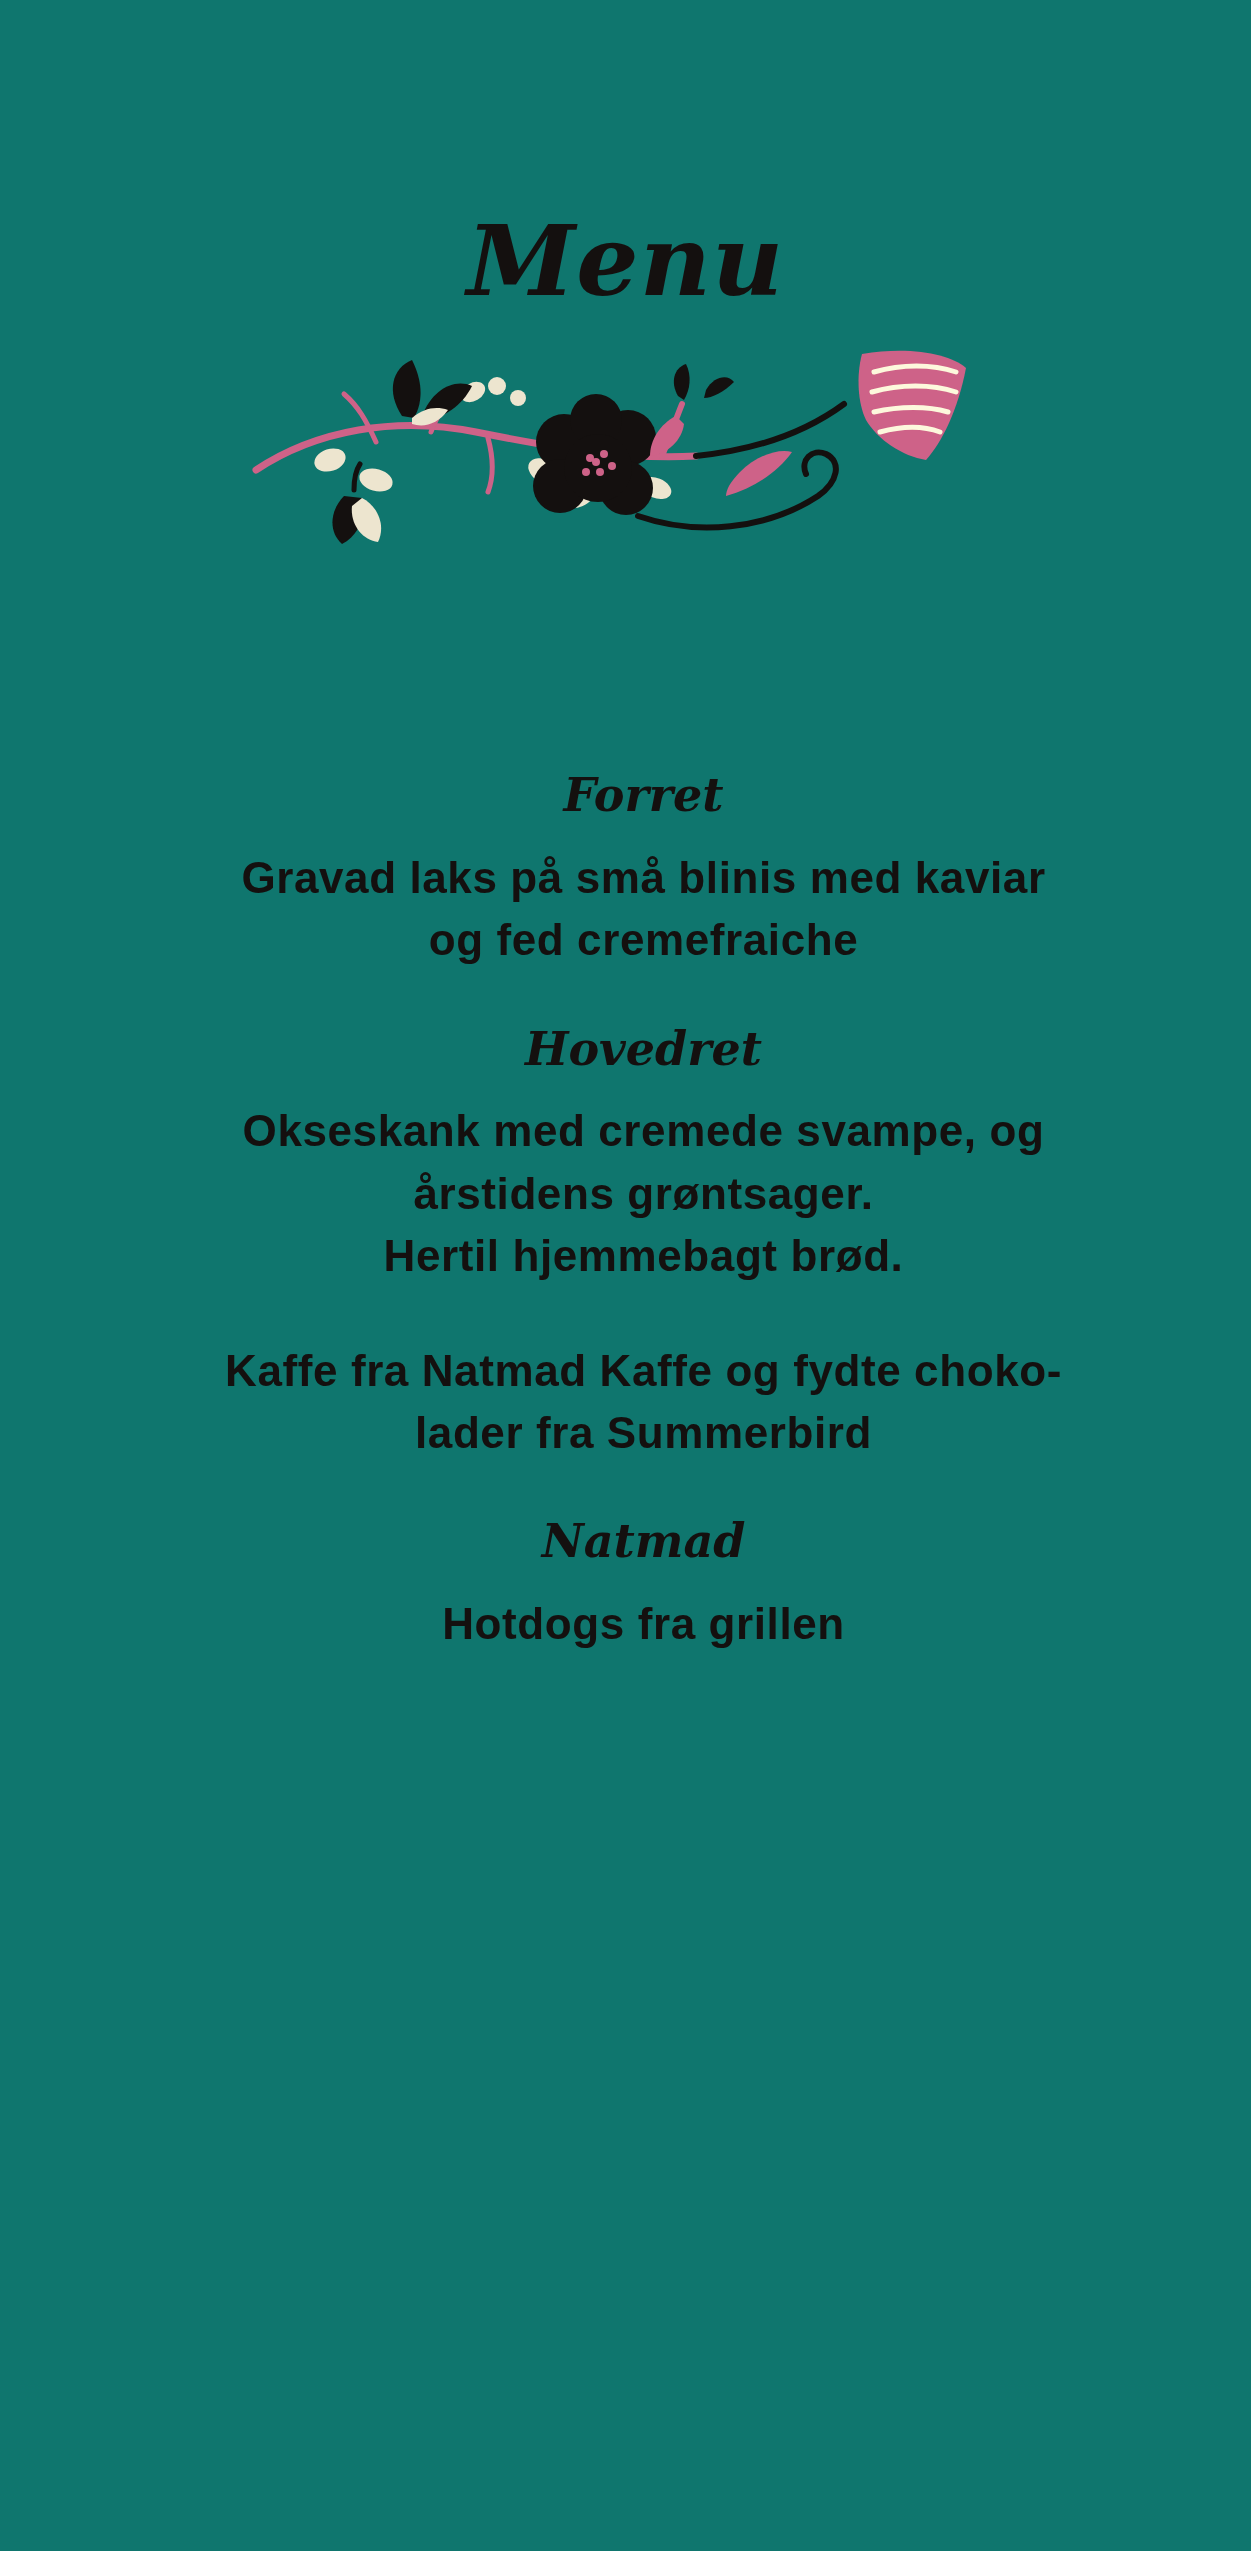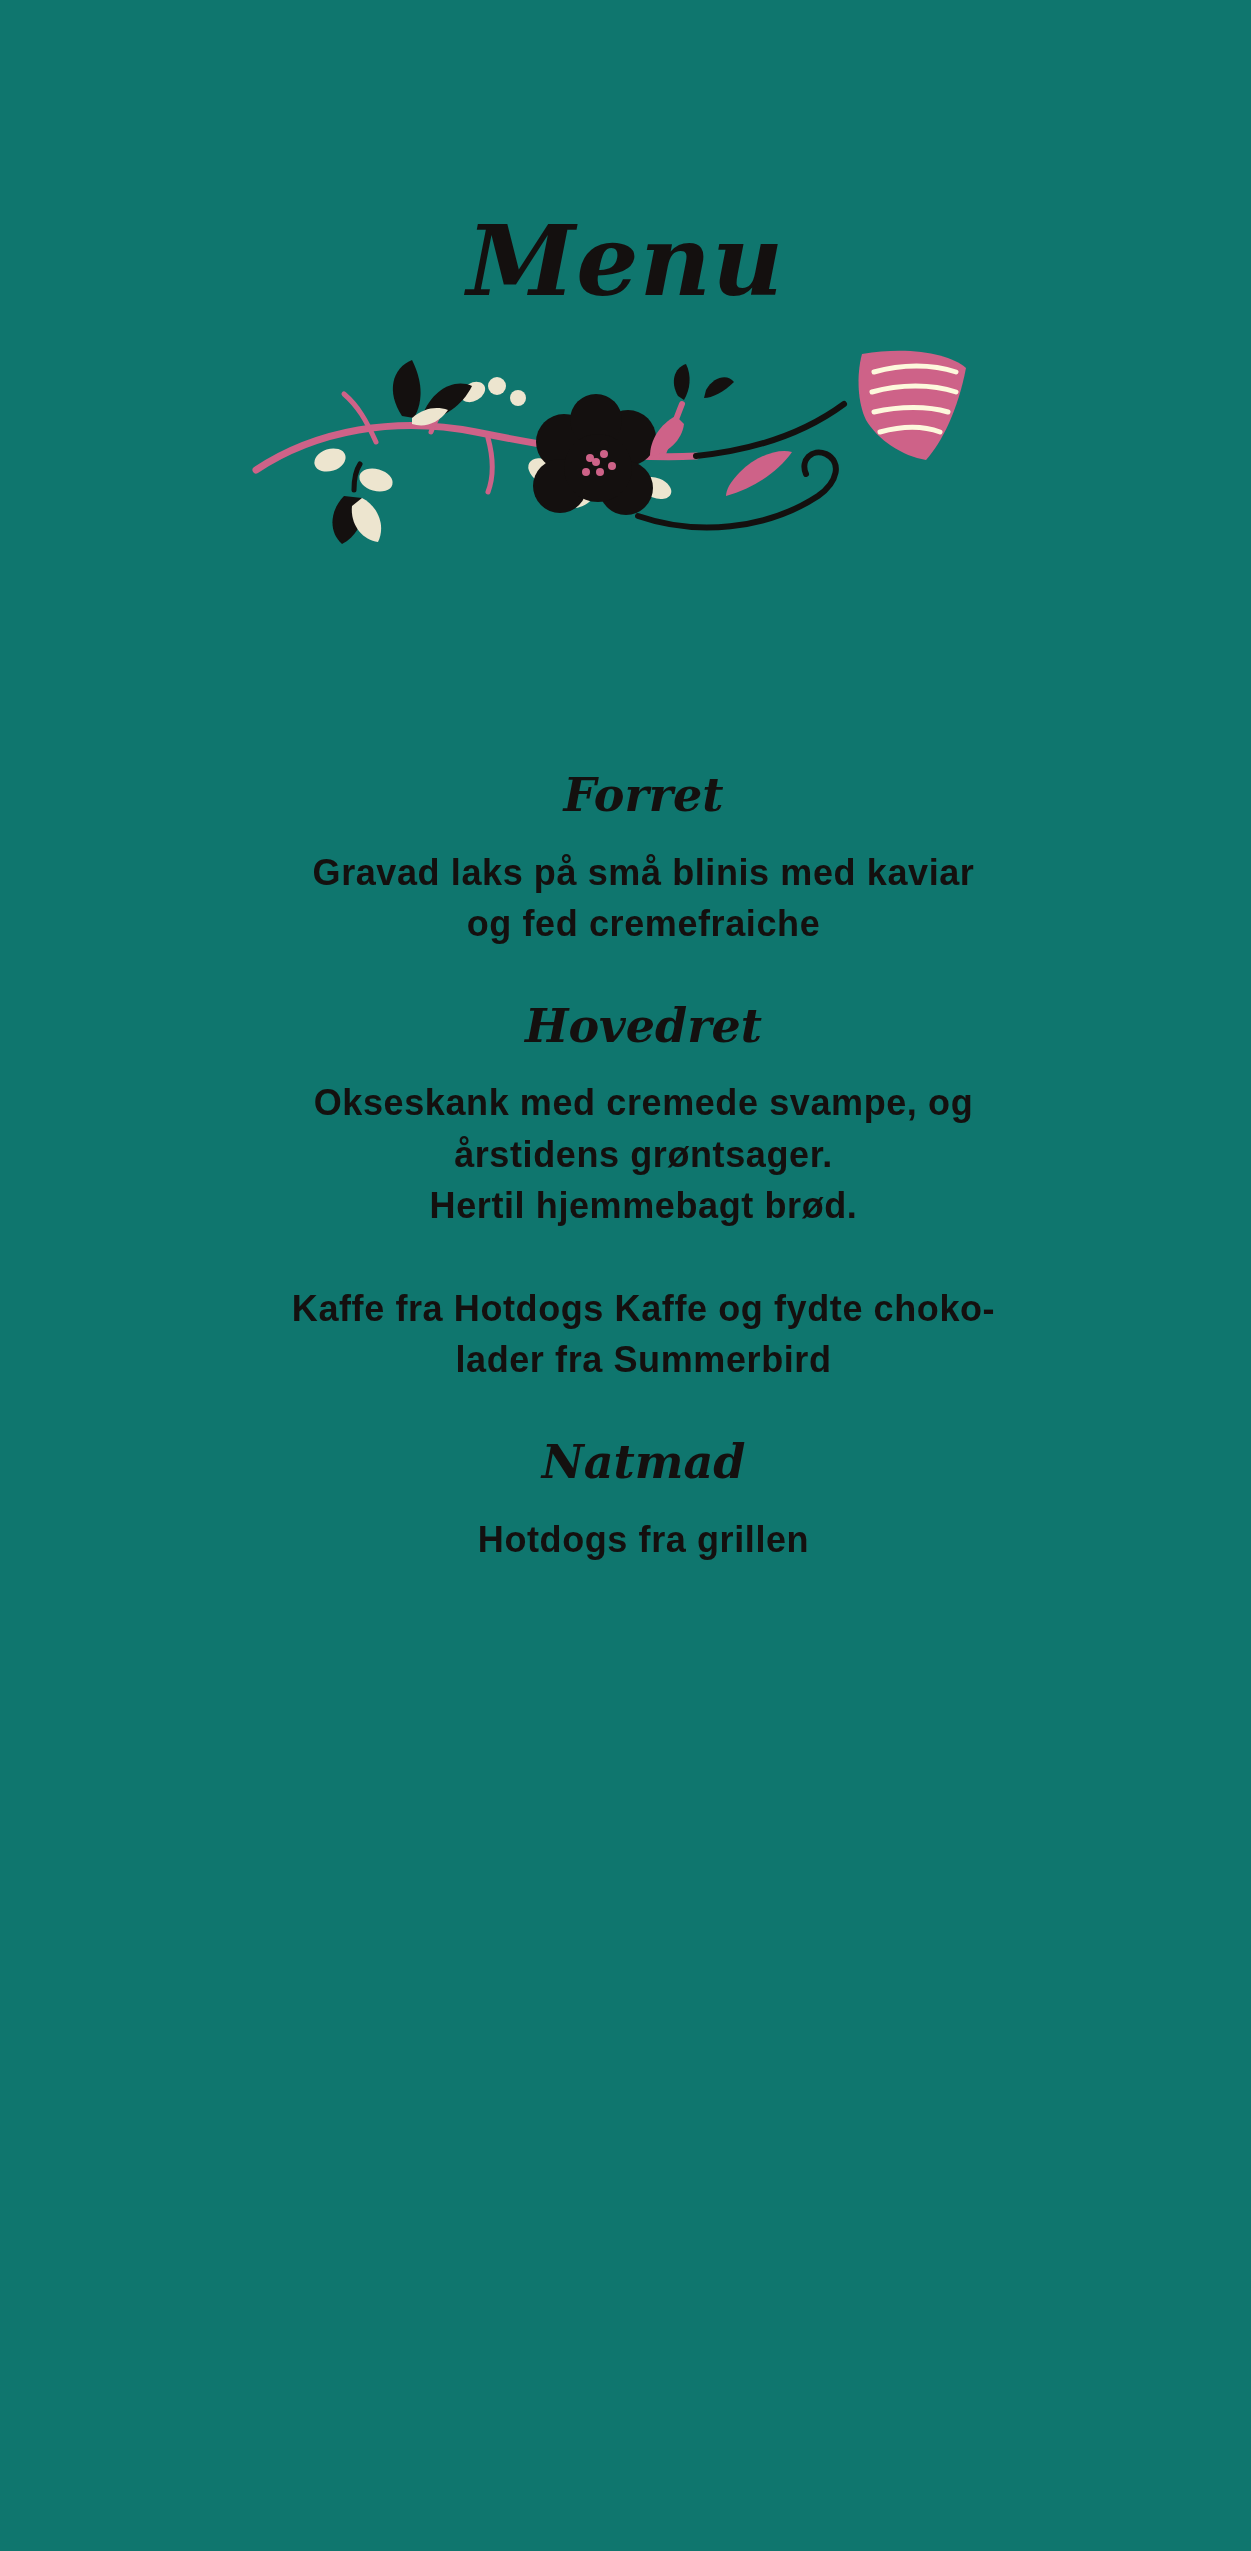--- a/index.html
+++ b/index.html
@@ -74,21 +74,21 @@
     font-weight: 700;
     font-size: 46px;
     line-height: 1.1;
     color: #14100F;
   }
   .section-desc {
     margin: 0 auto;
     max-width: 860px;
     font-family: "Liberation Sans", sans-serif;
     font-weight: 700;
-    font-size: 36px;
+    font-size: 44px;
     line-height: 1.42;
     letter-spacing: 0.6px;
     color: #14100F;
     white-space: pre-line;
   }
 </style>
 </head>
 <body>
 
 <div class="page">
@@ -167,21 +167,21 @@
 
     <div class="section">
       <h2 class="section-title">Hovedret</h2>
       <p class="section-desc">Okseskank med cremede svampe, og
 årstidens grøntsager.
 Hertil hjemmebagt brød.</p>
     </div>
 
 
     <div class="section">
-      <p class="section-desc">Kaffe fra Hotdogs Kaffe og fydte choko-
+      <p class="section-desc">Kaffe fra Natmad Kaffe og fydte choko-
 lader fra Summerbird</p>
     </div>
 
     <div class="section">
       <h2 class="section-title">Natmad</h2>
       <p class="section-desc">Hotdogs fra grillen</p>
     </div>
 
   </div>
 </div>

